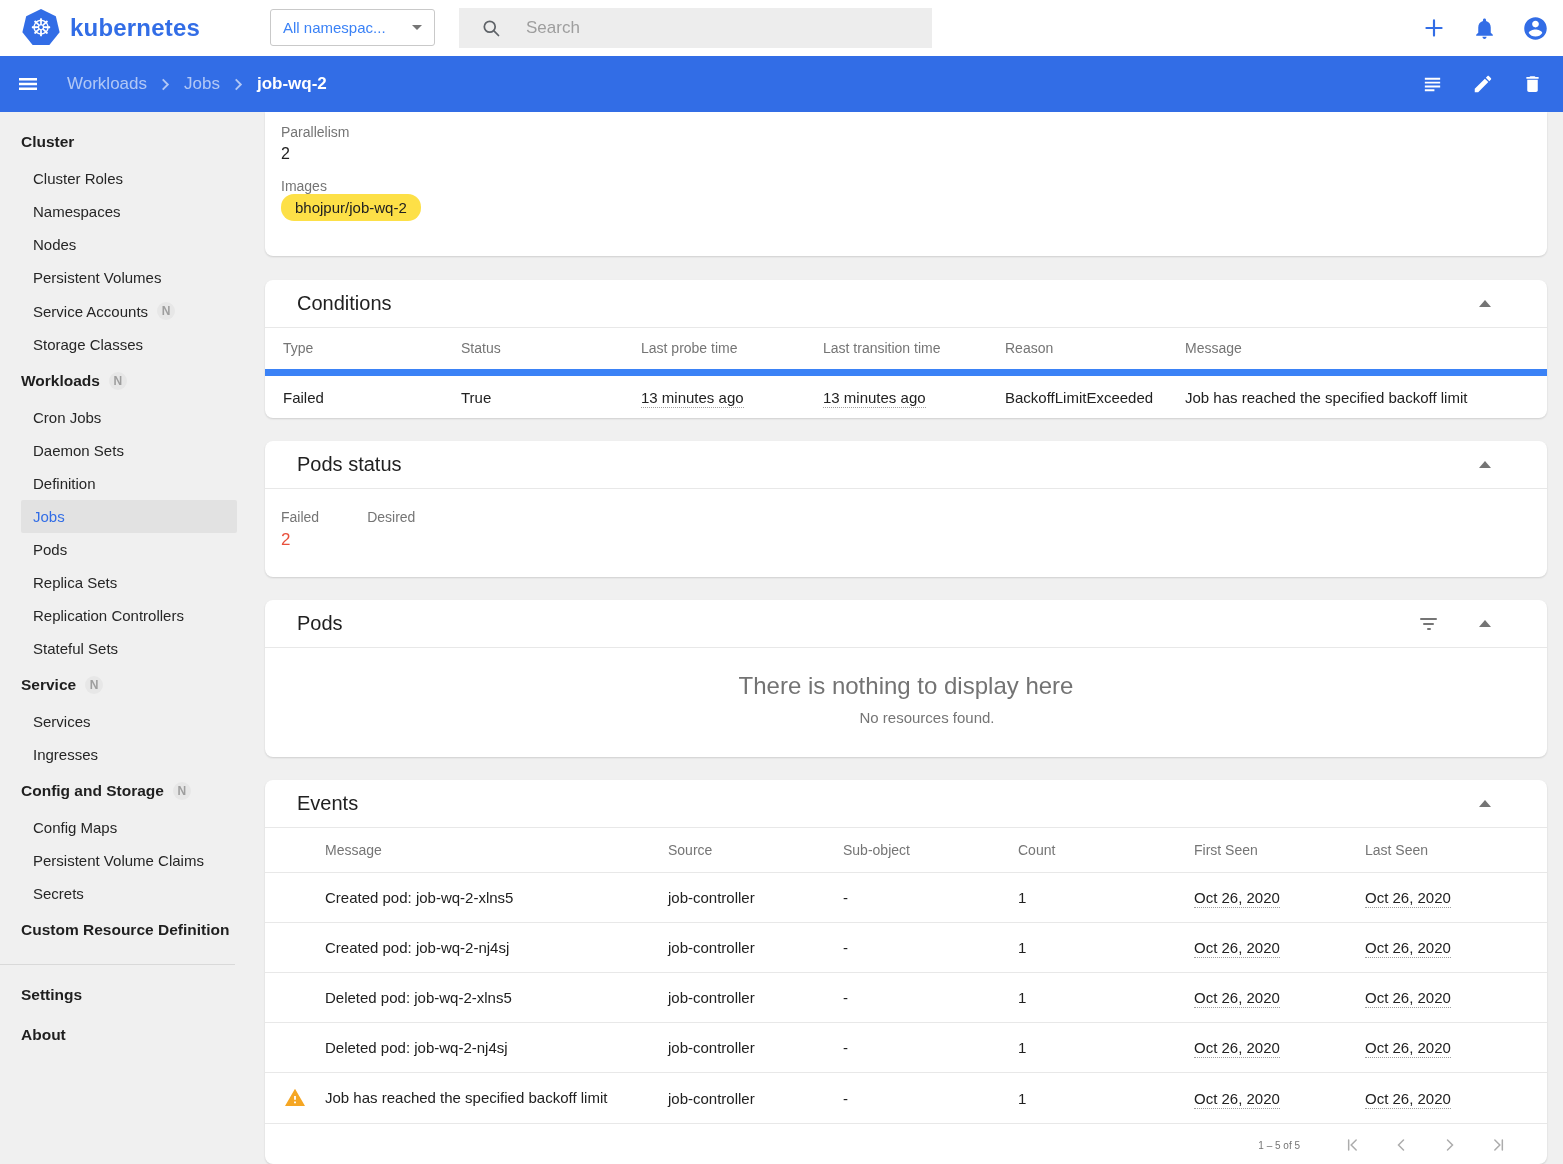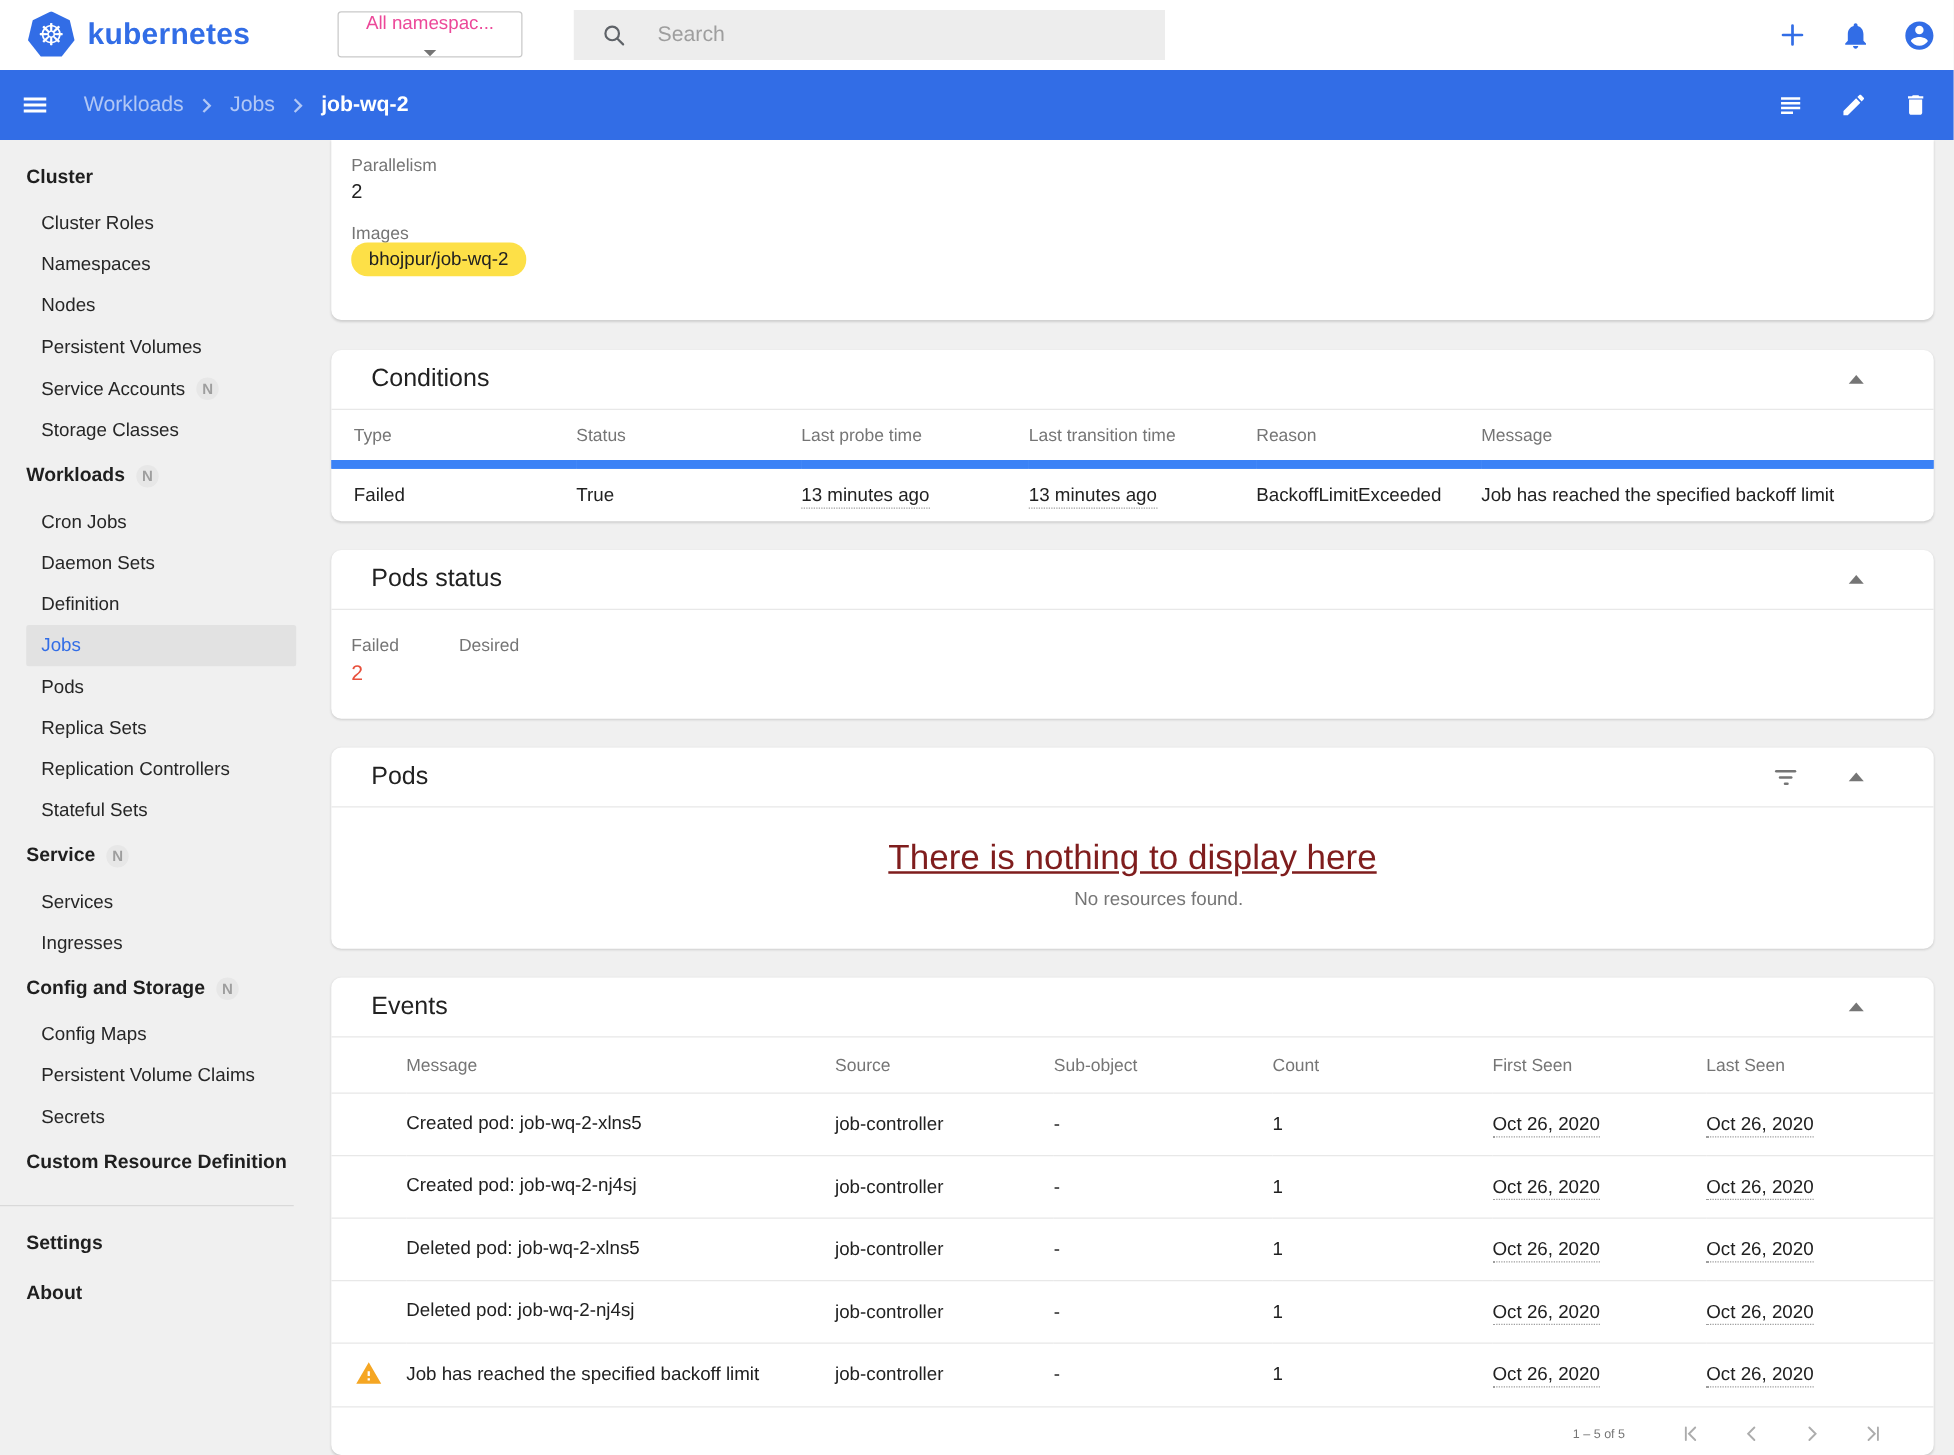--- a/index.html
+++ b/index.html
@@ -9,24 +9,24 @@
 
   
   .topbar { position:relative; height:56px; background:#fff; z-index:5; }
   .logo-wrap { position:absolute; left:22px; top:0; height:56px; display:flex; align-items:center; gap:10px; }
   .k8s-mark { width:38px; height:38px; background:#326de6;
     clip-path:polygon(50% 0%, 89% 19%, 99% 61%, 72% 95%, 28% 95%, 1% 61%, 11% 19%);
     display:flex; align-items:center; justify-content:center;
     color:#fff; font-size:24px; font-family:"DejaVu Sans", sans-serif; }
   .logo-text { color:#326de6; font-size:24px; font-weight:bold; letter-spacing:.2px; }
 
-  .ns-select { position:absolute; left:270px; top:9px; width:148px; height:37px;
+  .ns-select { position:absolute; left:270px; top:9px; width:165px; height:37px;
     border:1px solid #c9c9c9; border-radius:3px; background:#fff;
     display:flex; align-items:center; justify-content:space-between; padding:0 12px;
-    font-size:15px; color:#ec4899; cursor:pointer;flex-direction:column; }
+    font-size:15px; color:#3b82f6; cursor:pointer; }
   .ns-caret { width:0; height:0; border-left:5px solid transparent; border-right:5px solid transparent; border-top:5px solid #757575; }
 
   .search-bar { position:absolute; left:459px; top:8px; width:473px; height:40px;
     background:#ededed; display:flex; align-items:center; padding-left:22px; gap:24px; }
   .search-bar input { border:none; outline:none; background:transparent; font-size:17px;
     color:#424242; width:360px; font-family:"Liberation Sans",sans-serif; }
   .search-bar input::placeholder { color:#9e9e9e; }
 
   .top-actions { position:absolute; right:14px; top:0; height:56px; display:flex; align-items:center; gap:25px; }
   .icon-btn { display:flex; align-items:center; justify-content:center; cursor:pointer; background:none; border:none; }
@@ -78,21 +78,21 @@
   .cond-table td.nowrap { white-space:nowrap; overflow:visible; }
   .dotted { border-bottom:1px dotted #9e9e9e; padding-bottom:1px; cursor:default; }
 
   
   .pods-status-body { padding:20px 16px 28px; display:flex; gap:48px; }
   .stat-label { font-size:14px; color:#757575; }
   .stat-value { font-size:17px; color:#e8503c; margin-top:5px; min-height:20px; }
 
   
   .pods-empty { padding:24px 0 32px; text-align:center; }
-  .empty-title { font-size:28px; color:#7f1d1d;text-decoration:underline; }
+  .empty-title { font-size:24px; color:#737373; }
   .empty-sub { font-size:15px; color:#757575; margin-top:9px;padding-left:42px; }
 
   
   .ev-table col.e1{width:60px;} .ev-table col.e2{width:343px;} .ev-table col.e3{width:175px;}
   .ev-table col.e4{width:175px;} .ev-table col.e5{width:176px;} .ev-table col.e6{width:171px;}
   .ev-table th { height:45px; border-bottom:none; }
   .ev-table td { height:50px; border-top:1px solid #e8e8e8; }
   .ev-table td.msg { padding-right:40px; line-height:1.35; }
   .ev-table td.icon-cell { text-align:center; }
   .pagination { height:44px; border-top:1px solid #e8e8e8; display:flex; align-items:center; justify-content:flex-end; padding-right:38px; }

